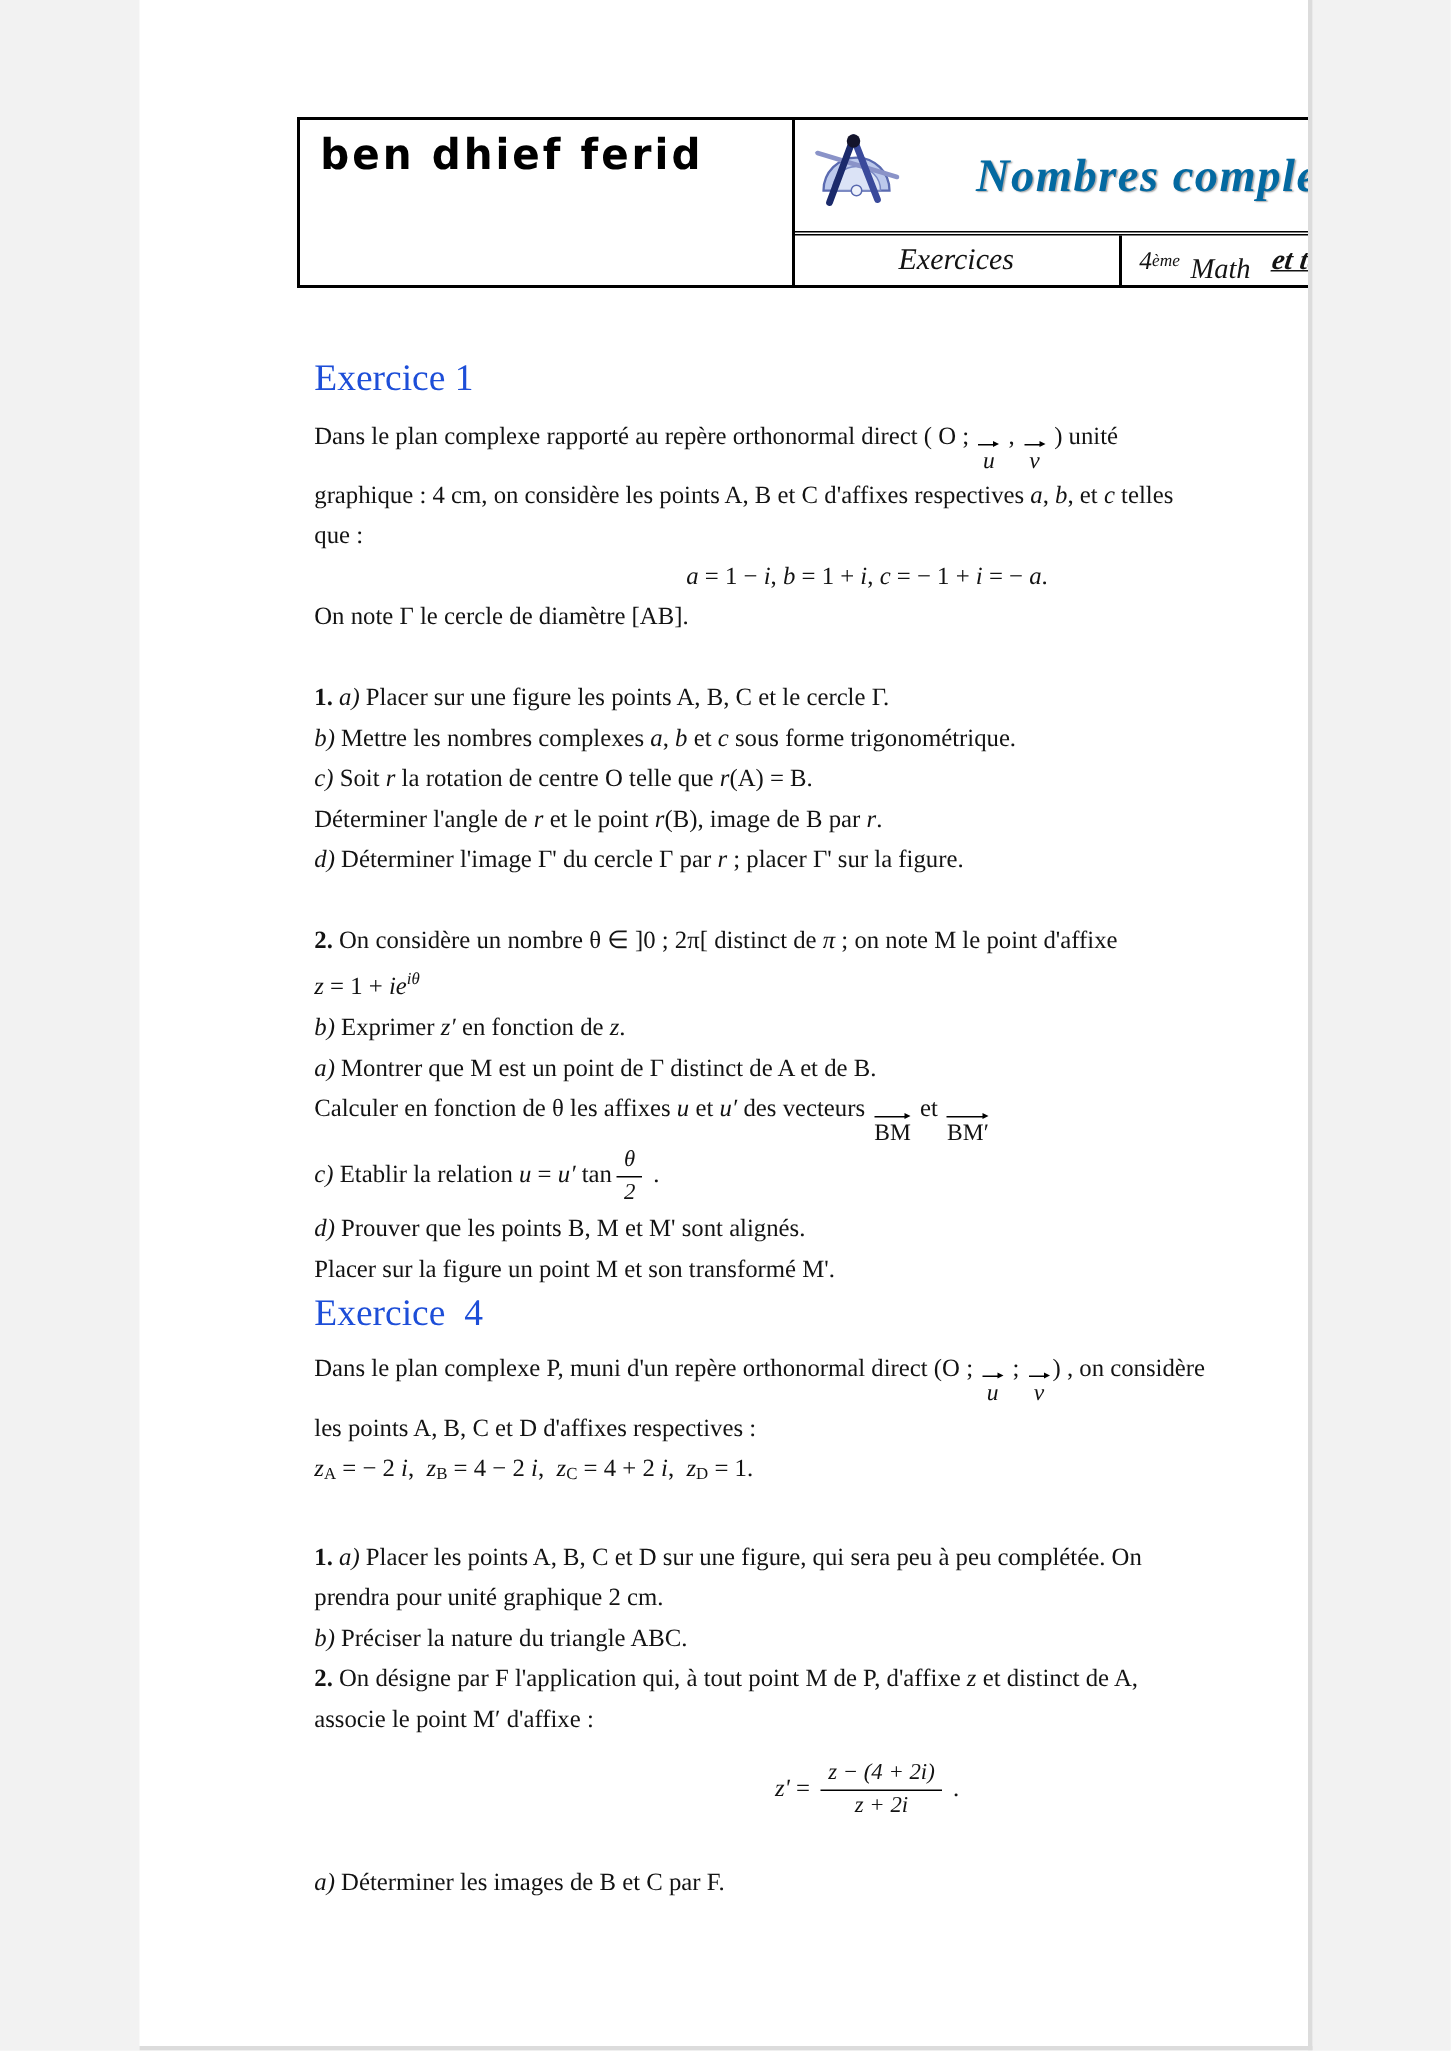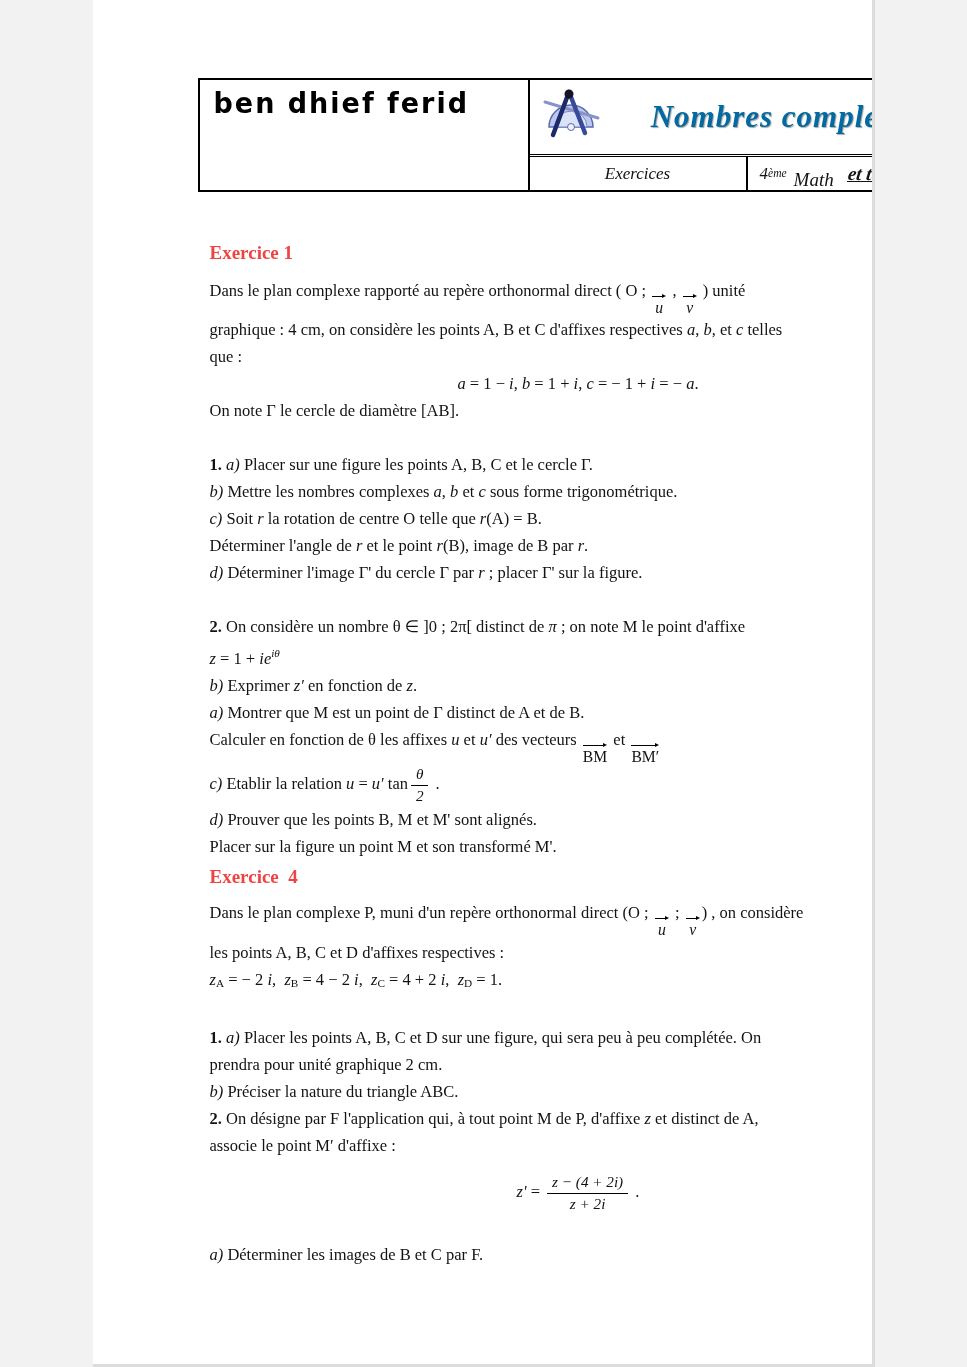--- a/index.html
+++ b/index.html
@@ -29,35 +29,35 @@
   .doc-title {
     flex:1; text-align:center;
     font-style:italic; font-weight:bold; font-size:31px;
     color:#0369a1; text-shadow:1px 1px 1px rgba(60,60,60,0.45);
     letter-spacing:1px;
   }
   .sub-row { height:36px; border-top:3px double #000; display:flex; }
   .sub-cell-left {
     width:218px; border-right:2px solid #000;
     display:flex; align-items:center; justify-content:center;
-    font-style:italic; font-size:17px;
+    font-style:italic; font-size:20px;
   }
   .sub-cell-right { flex:1; display:flex; align-items:center; padding-left:12px; font-size:17px; }
   .level-base { font-style:italic; }
   .level-sup { font-style:italic; font-size:68%; vertical-align:super; }
   .subject { font-style:italic; font-size:19px; margin-left:7px;margin-top:12px; }
   .subject-extra {
     font-style:italic; font-weight:bold; font-size:19px; margin-left:14px;
     text-decoration:underline; transform:skewX(-8deg);
   }
 
   
   .content { position:absolute; left:117px; top:240px; width:737px; font-size:16.5px; line-height:27px; }
   .ex-title {
-    font-size:19px; font-weight:bold; color:#ef4444;
+    font-size:25px; font-weight:normal; color:#1d4ed8;
     margin:0 0 11px 0; white-space:pre-wrap; line-height:26px;
   }
   .ex-title.second { margin:4px 0 9px 0; }
   .line { min-height:27px; white-space:pre-wrap; }
   .center { text-align:center; }
   .gap { margin-top:27px; }
   .formula-block { margin:14px 0 24px 0; }
 
   .st-i { font-style:italic; }
   .st-b { font-weight:bold; }

